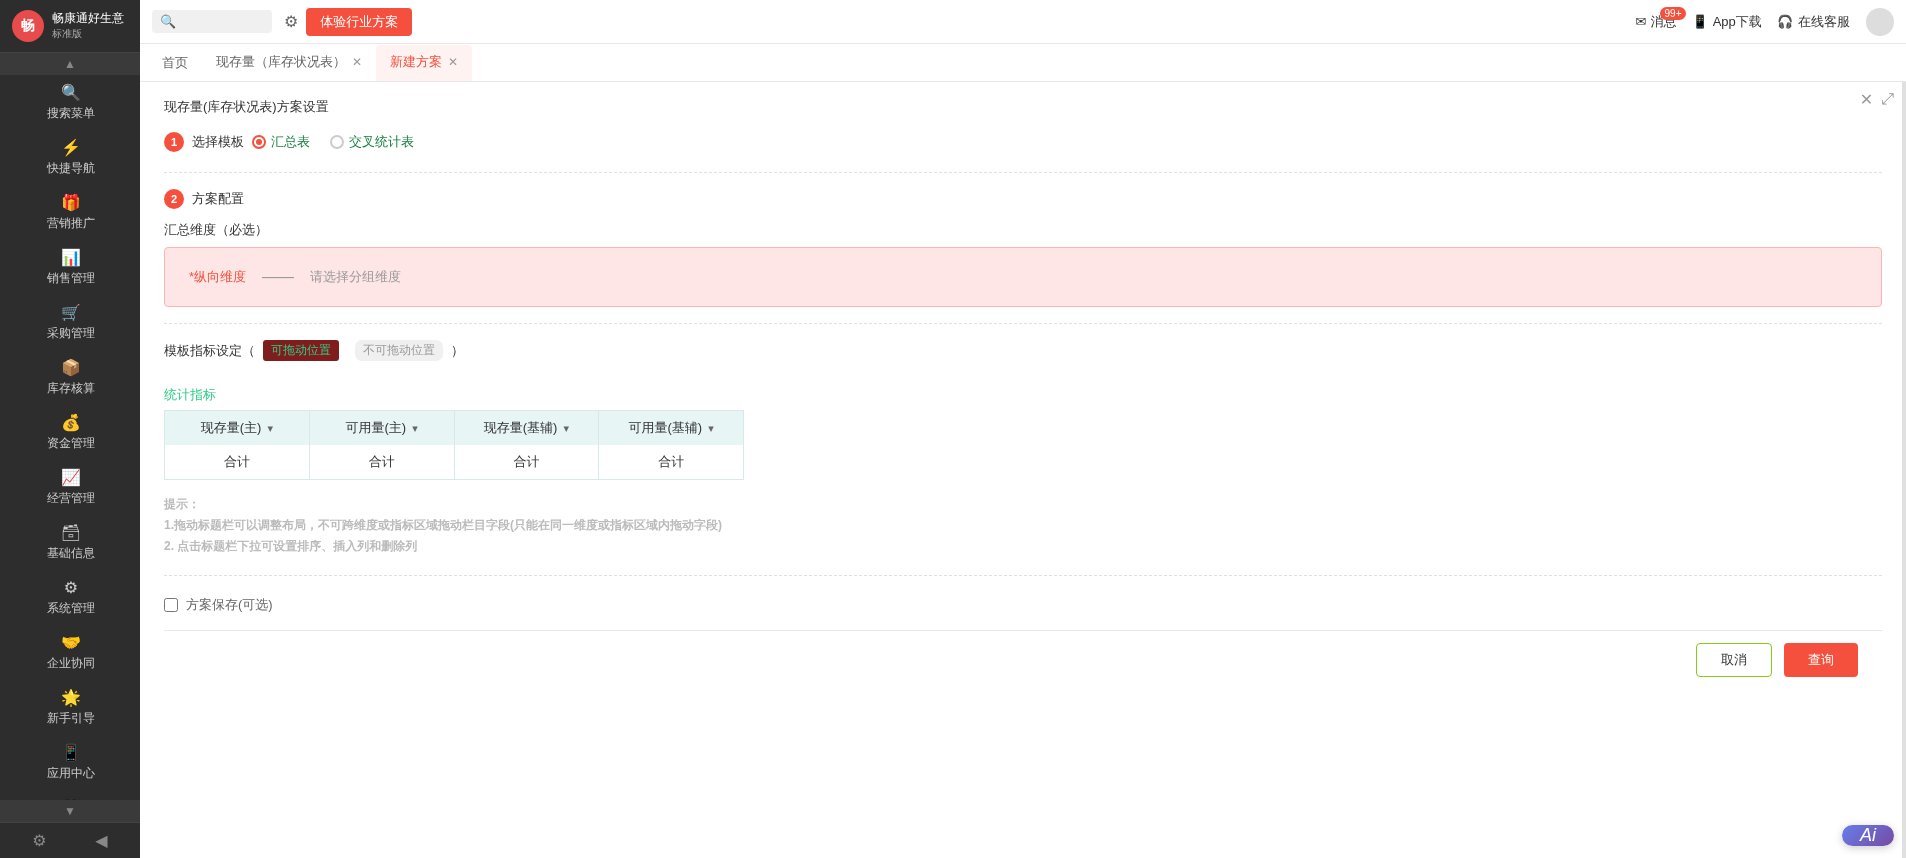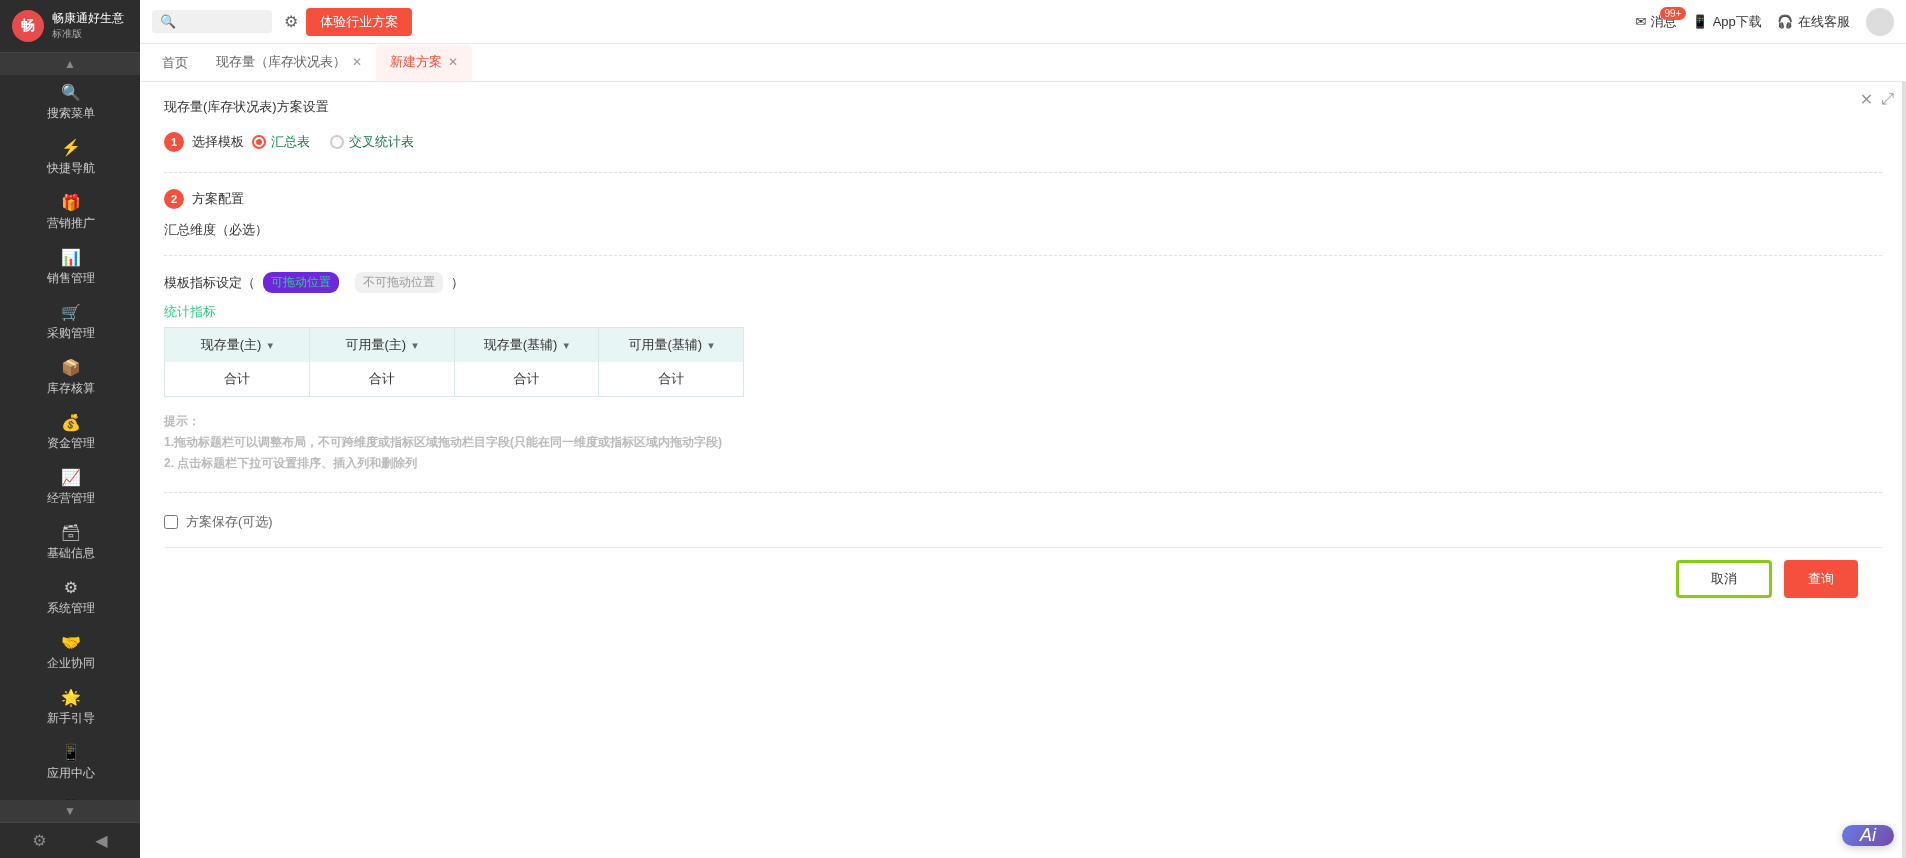--- a/index.html
+++ b/index.html
@@ -209,25 +209,25 @@
       border-radius: 4px;
       padding: 20px 24px;
       display: flex;
       align-items: center;
       gap: 16px;
       min-height: 60px;
     }
     .dim-required { color: #f5503d; font-size: 13px; }
     .dim-arrow { color: #999; font-size: 16px; }
     .dim-placeholder { color: #999; font-size: 13px; }
-    .indicator-label { font-size: 13px; color: #333; margin-bottom: 10px; display: flex; align-items: center; gap: 8px; }
+    .indicator-label { font-size: 13px; color: #333; margin-bottom: 25px; display: flex; align-items: center; gap: 8px; }
     .draggable-badge {
-      background: #6d28d9;
+      background: #7f1d1d;
       color: #2ecc87;
-      border-radius: 9px;
+      border-radius: 3px;
       padding: 2px 8px;
       font-size: 12px;
     }
     .non-draggable-badge {
       background: #f0f0f0;
       color: #999;
       border-radius: 7px;
       padding: 2px 8px;
       font-size: 12px;
     }
@@ -290,22 +290,22 @@
       position: sticky;
       bottom: 0;
       background: #fff;
       border-top: 1px solid #e8e8e8;
       display: flex;
       justify-content: flex-end;
       padding: 12px 24px;
       gap: 12px;
     }
     .cancel-btn {
-      padding: 7px 32px;
-      border: 3px solid #84cc16;
+      padding: 7px 24px;
+      border: 1px solid #84cc16;
       background: #fff;
       border-radius: 4px;
       cursor: pointer;
       font-size: 13px;
       color: #333;
     }
     .confirm-btn {
       padding: 7px 24px;
       border: none;
       background: #f5503d;
@@ -510,20 +510,25 @@
       <hr class="section-divider">
 
       <div class="step-section">
         <div class="step-header">
           <div class="step-badge">2</div>
           <span class="step-label">方案配置</span>
         </div>
 
         <div class="dimension-label">汇总维度（必选）</div>
 
+        <div class="dimension-box">
+          <span class="dim-required">*纵向维度</span>
+          <span class="dim-arrow">——</span>
+          <span class="dim-placeholder">请选择分组维度</span>
+        </div>
 
         <hr class="section-divider">
 
         <div class="indicator-label">
           <span>模板指标设定（</span>
           <span class="draggable-badge">可拖动位置</span>
           <span> </span>
           <span class="non-draggable-badge">不可拖动位置</span>
           <span>）</span>
         </div>

